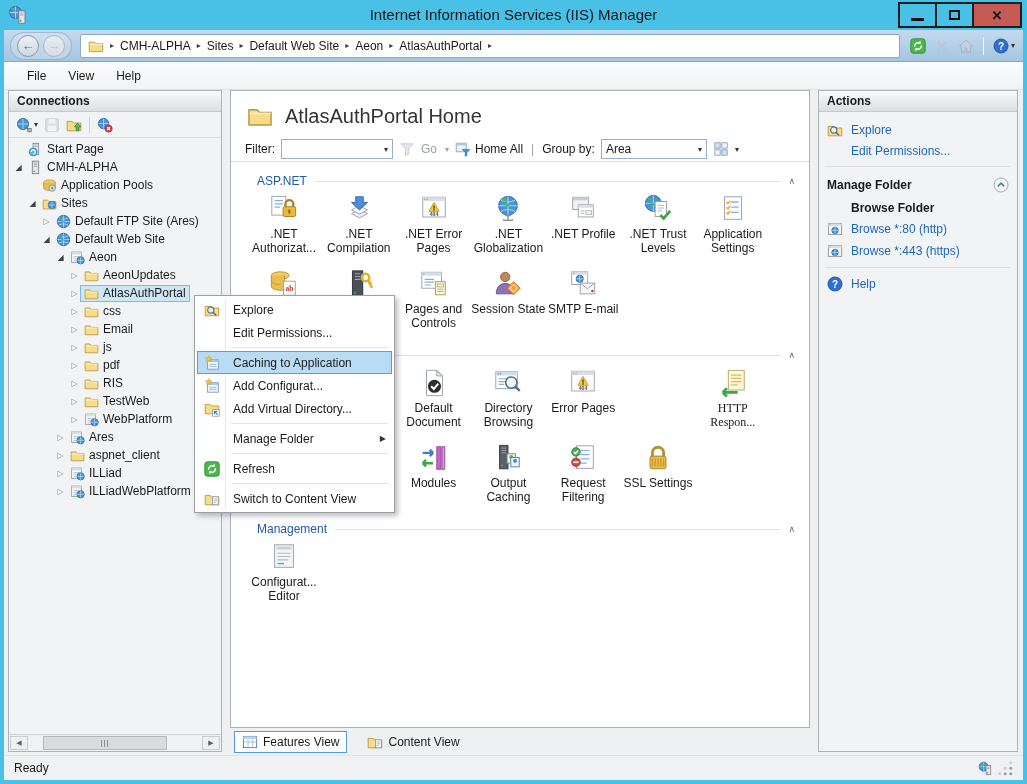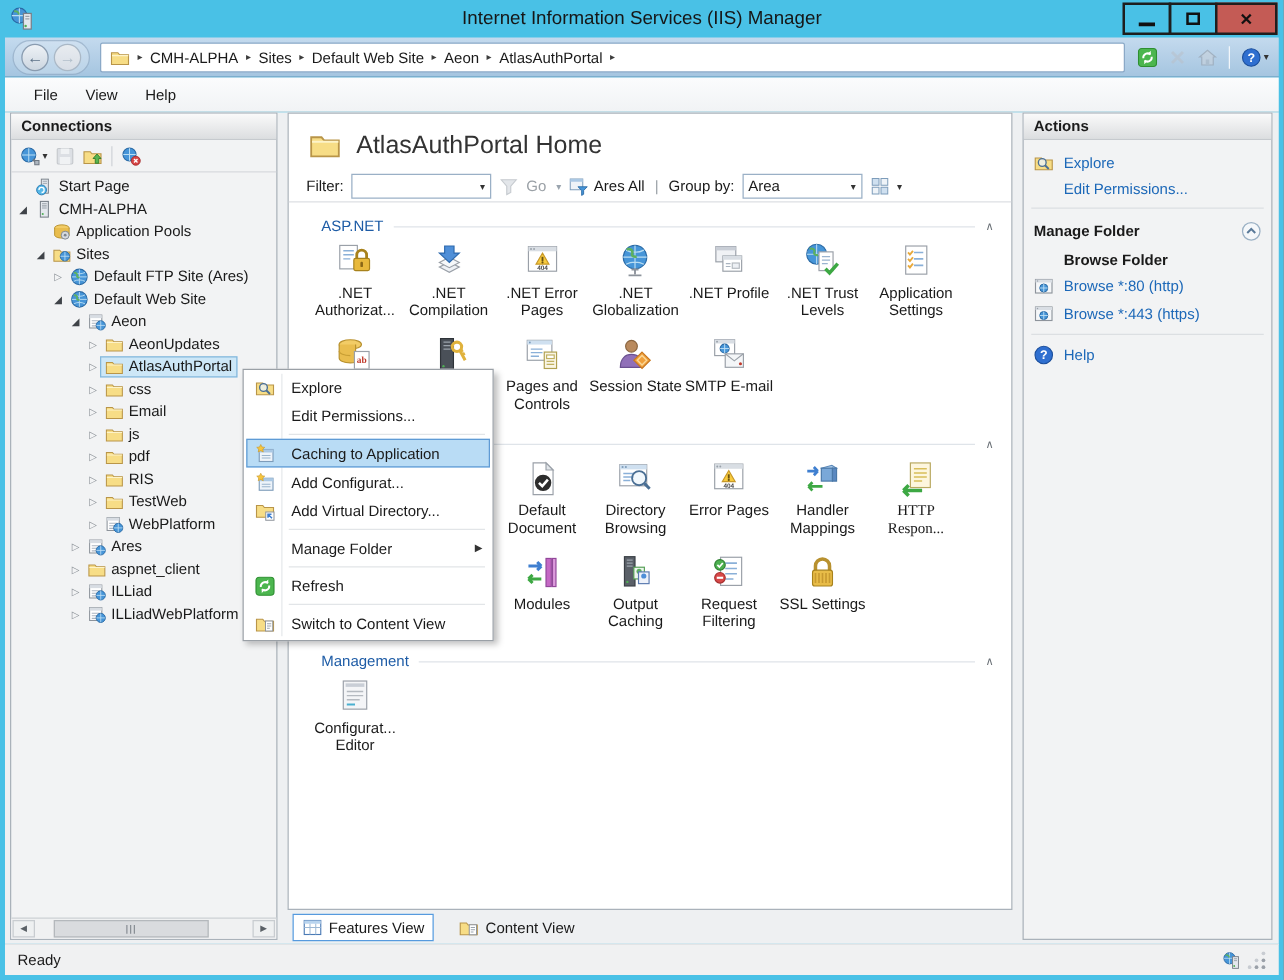--- a/index.html
+++ b/index.html
@@ -66,21 +66,21 @@
 
 
 .center-panel{left:226px;top:0;width:580px;height:638px;background:#fff;display:flex;flex-direction:column}
 .home-header{display:flex;align-items:center;gap:10px;padding:12px 12px 8px 14px}
 .home-header .icon{width:30px;height:26px}
 .home-title{font-size:20px;color:#333}
 .filterbar{height:25px;display:flex;align-items:center;gap:6px;padding:0 10px 0 14px;border-bottom:1px solid #dde0e3;flex:none}
 .combo{height:20px;background:#fff;border:1px solid #9ab0c6;display:flex;align-items:center;padding:0 4px}
 .combo .caret{margin-left:auto}
 .combo.filter{width:112px}
-.combo.group{width:96px}
+.combo.group{width:106px}
 .fb-go{color:#9aa0a6}
 .fb-sep{color:#9aa0a6;margin:0 2px}
 .fb-btn{display:flex;align-items:center;gap:4px}
 .features{flex:1;padding:6px 12px 0 12px;position:relative;overflow:hidden}
 .sec-header{display:flex;align-items:center;gap:8px;height:22px;margin-top:2px}
 .sec-label{color:#1e5ca6;margin-left:14px}
 .sec-line{flex:1;height:1px;background:#dfe4e9}
 .sec-chev{color:#6a7076;font-size:9px;margin-right:2px}
 .feat-row{position:relative;height:75px}
 .feat-item{position:absolute;top:2px;width:78px;display:flex;flex-direction:column;align-items:center;gap:3px}
@@ -564,21 +564,21 @@
         <span class="fb-go">Go</span>
         <span class="caret dim">▾</span>
         <span class="fb-btn">
           <span class="icon">
               <svg viewBox="0 0 16 16">
                 <rect x="1.2" y="2.2" width="10" height="8.6" fill="#eef3f8" stroke="#7d9cba" stroke-width=".8"></rect>
                 <rect x="1.2" y="2.2" width="10" height="2.2" fill="#aac8e4"></rect>
                 <path d="M7.4 8.4h7.4l-2.9 3v3l-1.6.9v-3.9z" fill="#4695d8" stroke="#2a6aa5" stroke-width=".7"></path>
               </svg>
             </span>
-          <span>Ares All</span>
+          <span>Home All</span>
         </span>
         <span class="fb-sep">|</span>
         <span>Group by:</span>
         <div class="combo group">
           <span>Area</span>
           <span class="caret">▾</span>
         </div>
         <span class="fb-btn">
           <span class="icon">
               <svg viewBox="0 0 16 16">
@@ -797,33 +797,20 @@
                   <rect x="4" y="3.5" width="24" height="4" fill="#d9dee4"></rect>
                   <circle cx="6.2" cy="5.5" r=".8" fill="#98a0a8"></circle>
                   <circle cx="8.8" cy="5.5" r=".8" fill="#98a0a8"></circle>
                   <path d="M16 9l5.5 9.5h-11z" fill="#f8cb3d" stroke="#c8992a"></path>
                   <rect x="15.2" y="12.2" width="1.6" height="3.6" fill="#6a5210"></rect>
                   <circle cx="16" cy="17" r=".9" fill="#6a5210"></circle>
                   <text x="16" y="23.8" text-anchor="middle" font-size="5.5" font-weight="bold" fill="#4a4a4a" font-family="Liberation Sans, sans-serif">404</text>
                 </svg>
               </span>
               <div class="feat-label">Error Pages</div>
-            </div>
-            <div class="feat-item" style="left: 376px;">
-              <span class="icon">
-                <svg viewBox="0 0 32 32">
-                  <path d="M15 7l9-2.5L28 7l-9 2.5z" fill="#a8c8e8" stroke="#5a88b8"></path>
-                  <rect x="15" y="7" width="9.5" height="11" fill="#7aa8d8" stroke="#4a78a8"></rect>
-                  <path d="M24.5 7H28v11h-3.5z" fill="#5a88c0" stroke="#4a78a8"></path>
-                  <path d="M3 9.5h9M12 9.5L8.6 6M12 9.5L8.6 13" fill="none" stroke="#3f7fd0" stroke-width="2.4"></path>
-                  <path d="M16 22.5H4M4 22.5L7.4 19M4 22.5L7.4 26" fill="none" stroke="#3da843" stroke-width="2.4"></path>
-                </svg>
-              </span>
-              <div class="feat-label">Handler
-Mappings</div>
             </div>
             <div class="feat-item" style="left: 450.8px; font-family: Liberation Serif, serif;">
               <span class="icon">
                 <svg viewBox="0 0 32 32">
                   <rect x="11" y="2.5" width="17" height="21" fill="#fdf6de" stroke="#b8a860"></rect>
                   <path d="M14 7.5h11M14 11h11M14 14.5h11M14 18h7" stroke="#d8be5a" stroke-width="1.3"></path>
                   <path d="M21 26H5M5 26l4.5-4.5M5 26l4.5 4.5" fill="none" stroke="#3da843" stroke-width="3"></path>
                 </svg>
               </span>
               <div class="feat-label">HTTP

